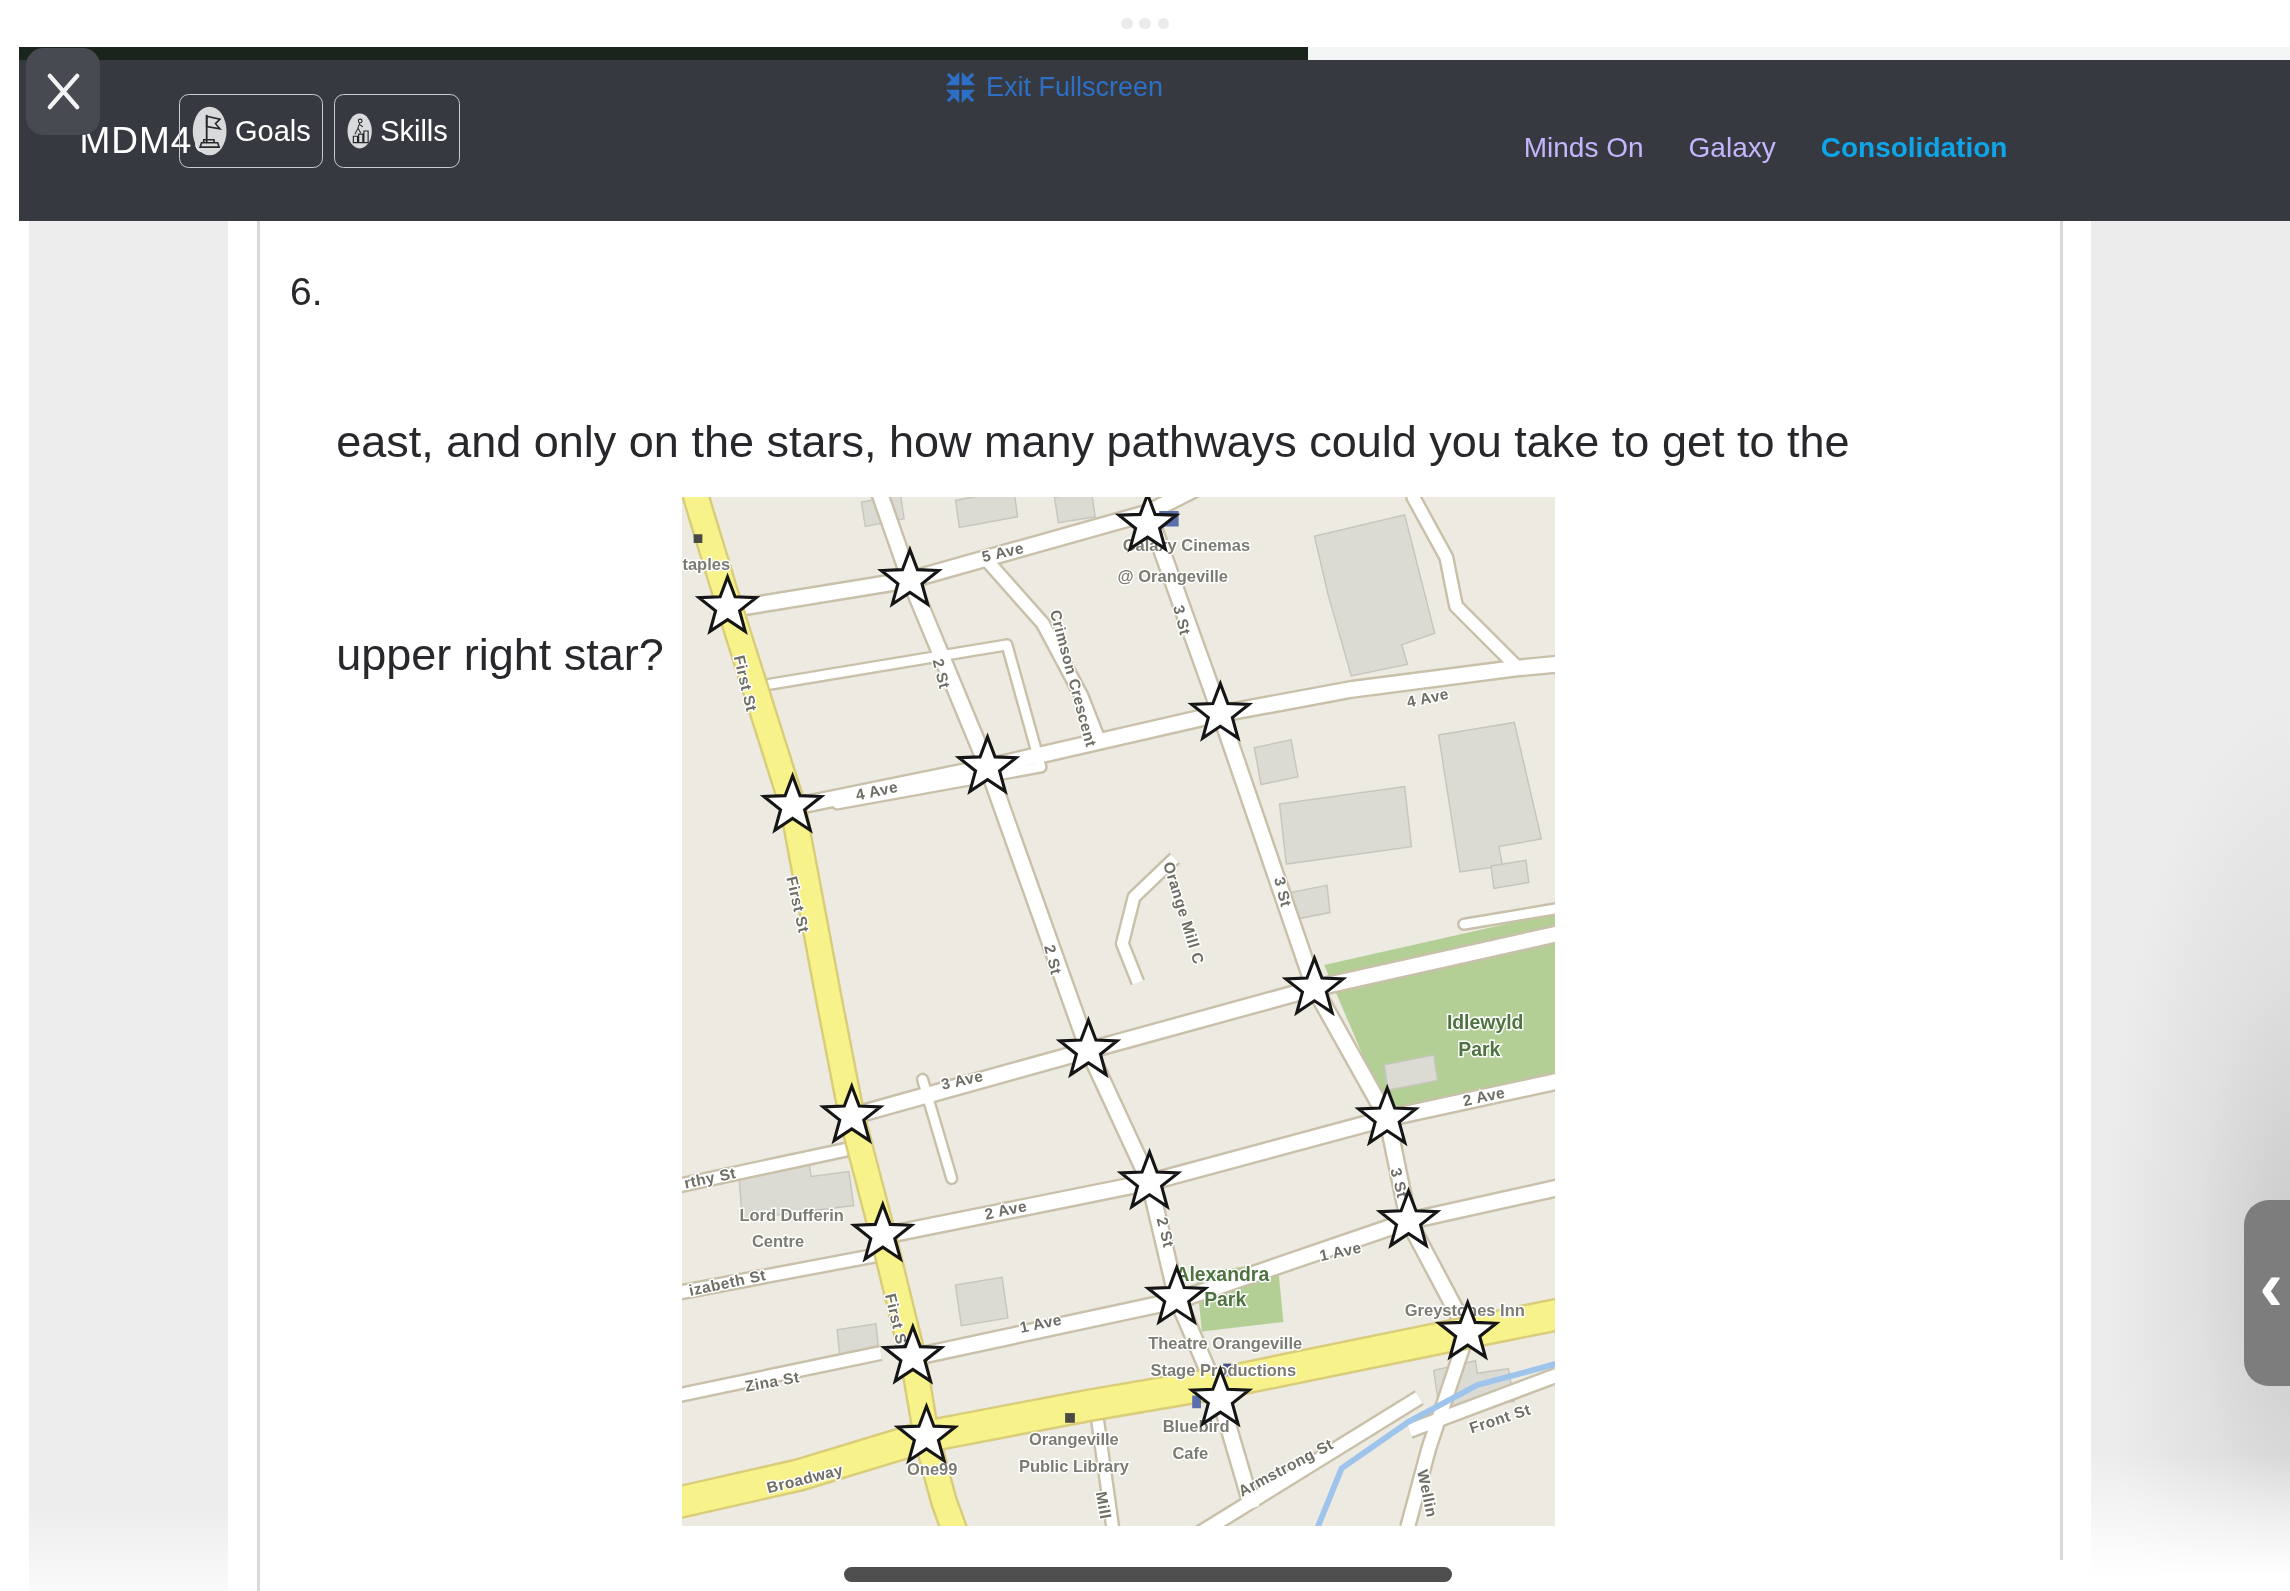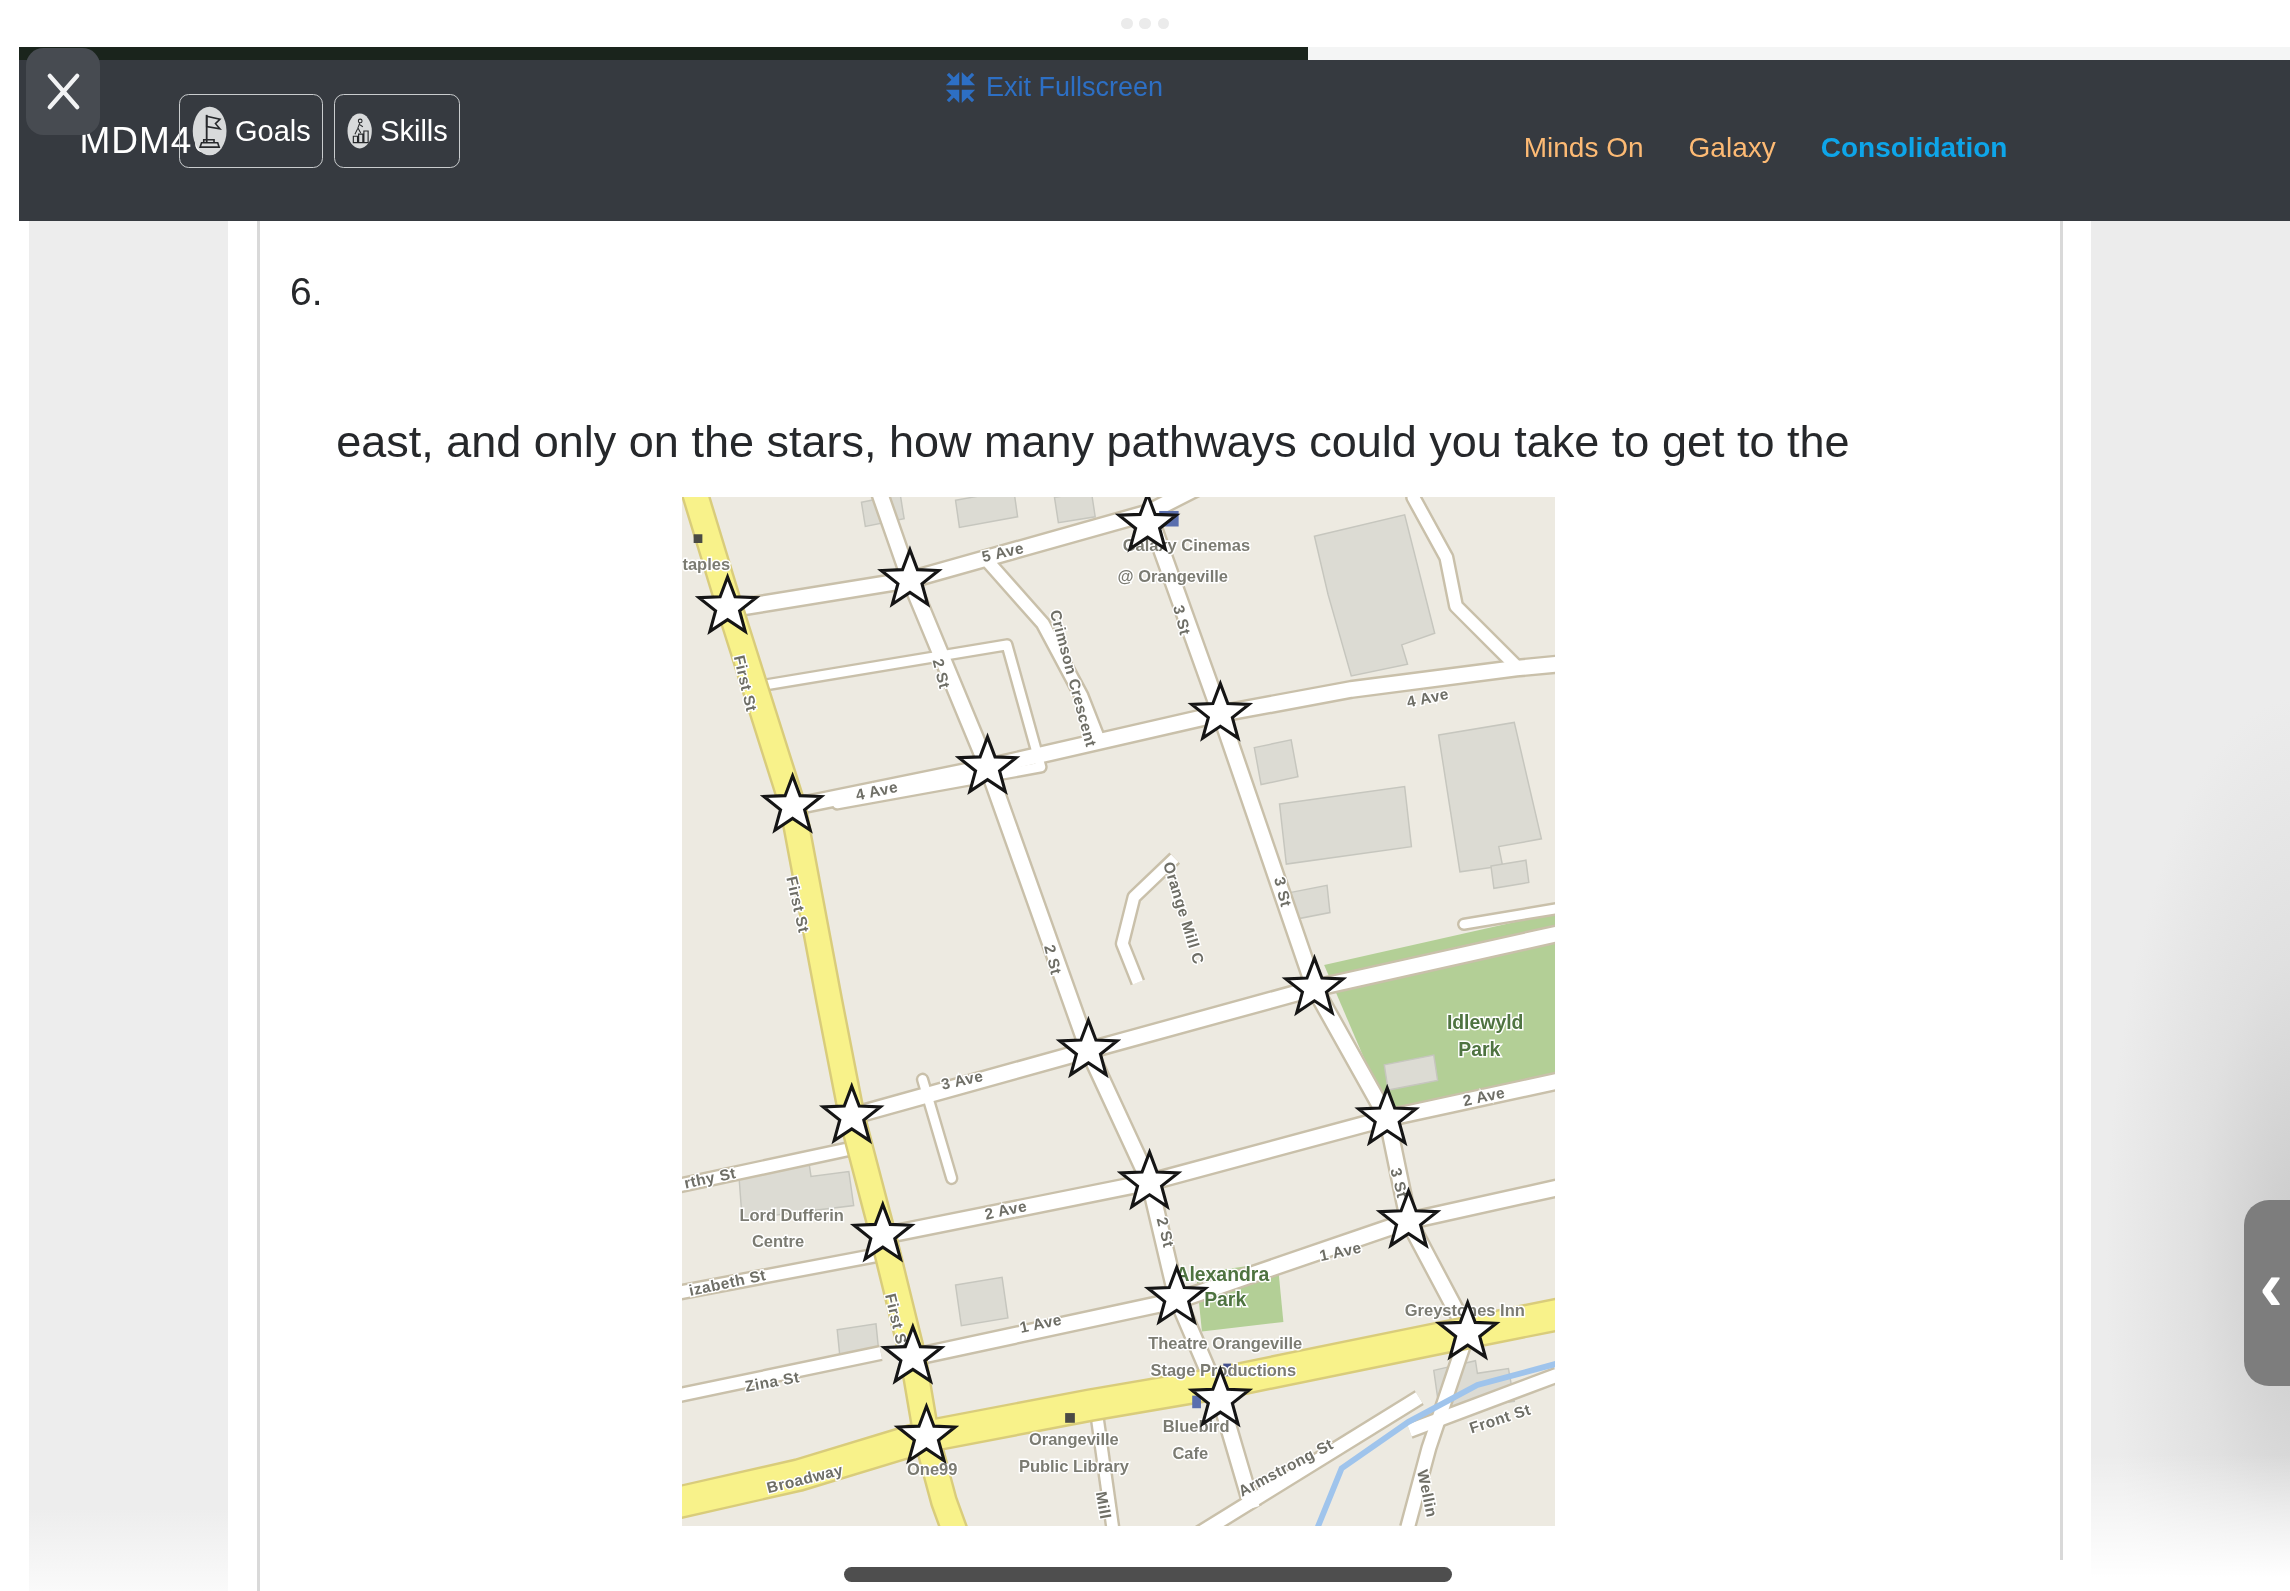--- a/index.html
+++ b/index.html
@@ -21,21 +21,21 @@
              background:#474b51;border-radius:17.5px;cursor:pointer;z-index:5;}
   .app-title{position:absolute;left:60px;top:60px;color:#ffffff;font-size:37px;letter-spacing:1px;}
   .pill-btn{position:absolute;top:34px;height:74px;background:transparent;border:1.9px solid #c9ccce;
             border-radius:9.7px;display:flex;align-items:center;gap:7.8px;padding:0 11.6px;
             box-sizing:border-box;color:#fff;font-size:29px;font-family:"Liberation Sans",sans-serif;cursor:pointer;}
   .pill-goals{left:160px;width:144px;}
   .pill-skills{left:315px;width:126px;}
   .exit-fs{position:absolute;left:920px;top:7.8px;display:flex;align-items:center;gap:9.7px;
            color:#2d6fc4;font-size:27px;font-weight:normal;cursor:pointer;background:none;border:none;}
   .nav{position:absolute;right:283px;top:72px;display:flex;gap:45px;font-size:28px;}
-  .nav span{color:#fdba74;cursor:pointer;}
+  .nav span{color:#c4b5fd;cursor:pointer;}
   .nav span.active{color:#0ea5e9;font-weight:bold;}
 
   
   .left-panel{position:absolute;left:29px;top:221px;width:199px;height:1370px;
               background:linear-gradient(to bottom,#ededed 0%,#ededed 94%,#fafafa 100%);}
   .divider-left{position:absolute;left:257px;top:221px;width:2.9px;height:1370px;background:#d9d9d9;}
   .divider-right{position:absolute;left:2060px;top:221px;width:2.9px;height:1339px;background:#d9d9d9;}
   .right-panel{position:absolute;left:2091px;top:221px;width:199px;height:1370px;
      background:linear-gradient(to bottom,rgba(255,255,255,0) 90%,#fff 99%),
                 radial-gradient(130% 55% at 105% 76%,#c9c9c9 0%,#e0e0e0 40%,#ececec 75%);}
@@ -131,20 +131,21 @@
 
 <div class="left-panel"></div>
 <div class="divider-left"></div>
 <div class="divider-right"></div>
 <div class="right-panel"></div>
 
 <div class="question">
   <span class="qnum">6.</span>
   <div class="qtext">
     <div>east, and only on the stars, how many pathways could you take to get to the</div>
+    <div>upper right star?</div>
   </div>
 </div>
 
 <div class="map-wrap">
   <svg id="map-svg" width="873" height="1029" viewBox="0 0 900 1060">
       <rect x="-20" y="-20" width="940" height="1100" fill="#edeae1"></rect>
       <polygon points="662,482 902,428 902,602 733,648" fill="#b3cf96"></polygon>
       <polygon points="530,800 614,788 620,850 536,860" fill="#b3cf96"></polygon>
       <polygon points="185,5 225,-3 229,22 189,30" fill="#dcdbd3" stroke="#c6c6be" stroke-width="1.5"></polygon>
       <polygon points="282,3 342,-8 346,20 286,31" fill="#dcdbd3" stroke="#c6c6be" stroke-width="1.5"></polygon>

